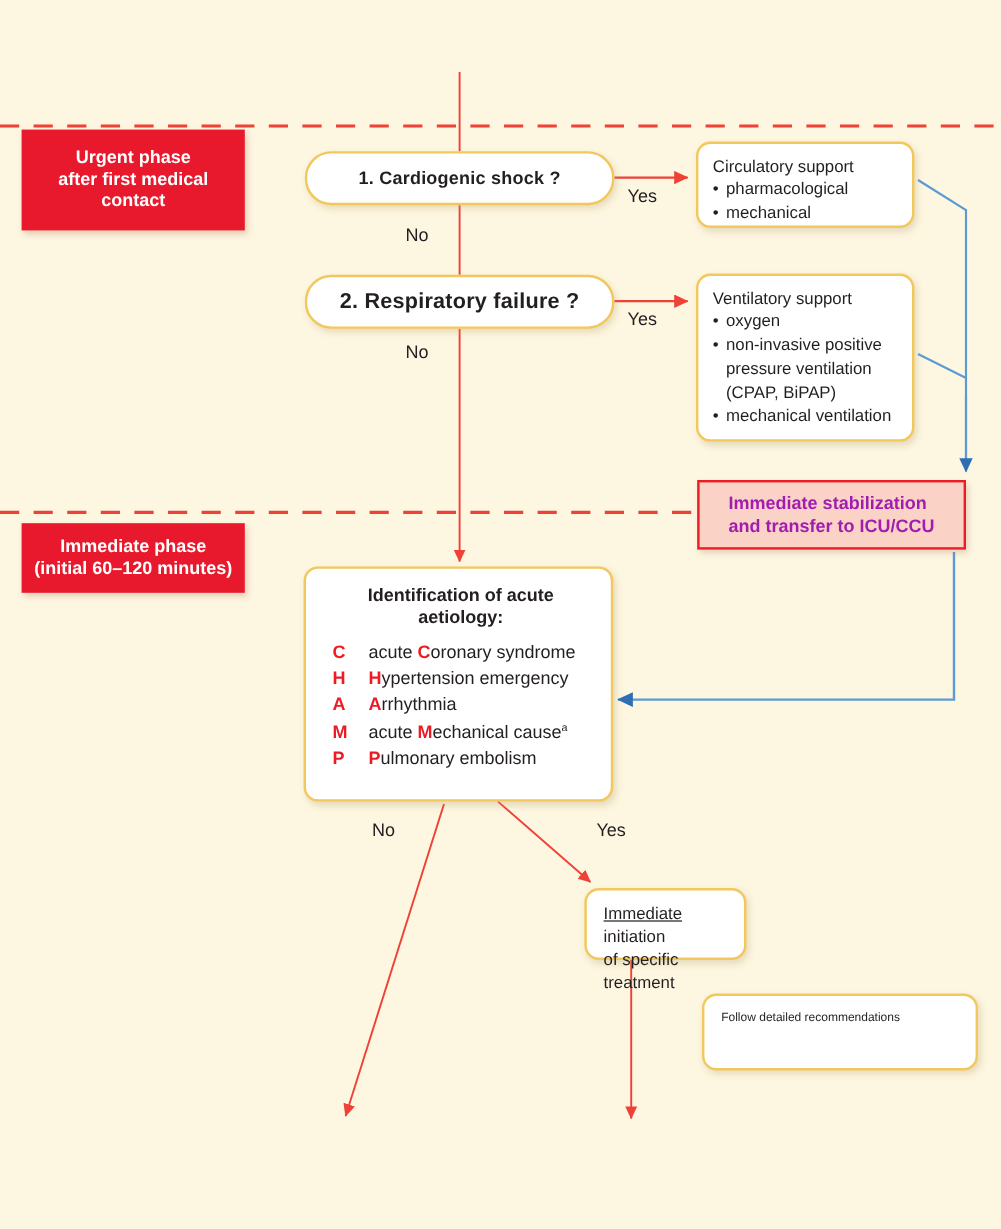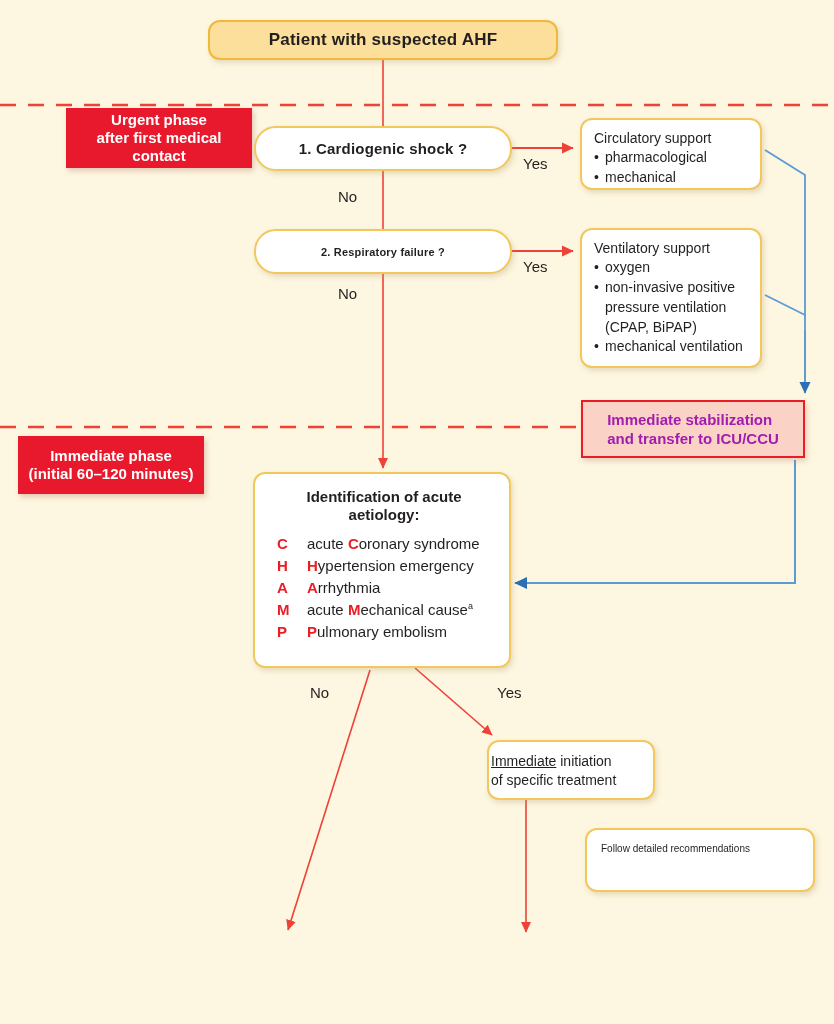--- a/index.html
+++ b/index.html
@@ -115,25 +115,22 @@
 
     <polyline points="795,460 795,583 515,583" fill="none" stroke="#5b9bd5" stroke-width="2" marker-end="url(#arrBlue)"></polyline>
 
     <line x1="370" y1="670" x2="288" y2="930" stroke="#ef4136" stroke-width="1.6" marker-end="url(#arrRed)"></line>
 
     <line x1="415" y1="668" x2="492" y2="735" stroke="#ef4136" stroke-width="1.6" marker-end="url(#arrRed)"></line>
 
     <line x1="526" y1="800" x2="526" y2="932" stroke="#ef4136" stroke-width="1.6" marker-end="url(#arrRed)"></line>
   </svg>
 
-  <div class="box box-yellow" style="left:208px;top:20px;width:350px;height:40px;display:flex;align-items:center;justify-content:center;">
-    <span class="title-text" style="font-size:17px;">Patient with suspected AHF</span>
-  </div>
-
-  <div class="phase-label" style="left:18px;top:108px;width:186px;height:60px;font-size:15px;margin-left:48px;">
+
+  <div class="phase-label" style="left:18px;top:108px;width:186px;height:84px;font-size:15px;">
     <div>
       <div>Urgent phase</div>
       <div>after first medical</div>
       <div>contact</div>
     </div>
   </div>
 
   <div class="phase-label" style="left:18px;top:436px;width:186px;height:58px;font-size:15px;">
     <div>
       <div>Immediate phase</div>
@@ -141,21 +138,21 @@
     </div>
   </div>
 
   <div class="box" style="left:254px;top:126px;width:258px;height:45px;border-radius:22px;display:flex;align-items:center;justify-content:center;">
     <span class="title-text" style="font-size:15px;">1. Cardiogenic shock ?</span>
   </div>
   <div class="edge-label" style="left:523px;top:155px;">Yes</div>
   <div class="edge-label" style="left:338px;top:188px;">No</div>
 
   <div class="box" style="left:254px;top:229px;width:258px;height:45px;border-radius:22px;display:flex;align-items:center;justify-content:center;">
-    <span class="title-text" style="font-size:11px;">2. Respiratory failure ?</span>
+    <span class="title-text" style="font-size:18px;">2. Respiratory failure ?</span>
   </div>
   <div class="edge-label" style="left:523px;top:258px;">Yes</div>
   <div class="edge-label" style="left:338px;top:285px;">No</div>
 
   <div class="box" style="left:580px;top:228px;width:182px;height:140px;padding:9px 12px;">
     <div class="plain" style="font-size:14px;">Ventilatory support</div>
     <ul class="bullets plain" style="font-size:14px;">
       <li>oxygen</li>
       <li>non-invasive positive</li>
       <li class="cont">pressure ventilation</li>
@@ -207,21 +204,21 @@
 
     <div class="champ-row">
       <span class="champ-key">P</span>
       <span class="champ-val"><span> </span><span class="hl">P</span><span>ulmonary embolism</span></span>
     </div>
   </div>
 
   <div class="edge-label" style="left:310px;top:684px;">No</div>
   <div class="edge-label" style="left:497px;top:684px;">Yes</div>
 
-  <div class="box" style="left:487px;top:740px;width:168px;height:60px;padding:10px 2px;">
+  <div class="box" style="left:487px;top:740px;width:135px;height:60px;padding:10px 14px;">
     <div class="plain" style="font-size:14px;">
       <div><span class="ul">Immediate</span><span> initiation</span></div>
       <div>of specific treatment</div>
     </div>
   </div>
 
   <div class="box" style="left:585px;top:828px;width:230px;height:64px;padding:12px 14px;">
     <div class="plain" style="font-size:10px;">
       <div>Follow detailed recommendations</div>
     </div>

